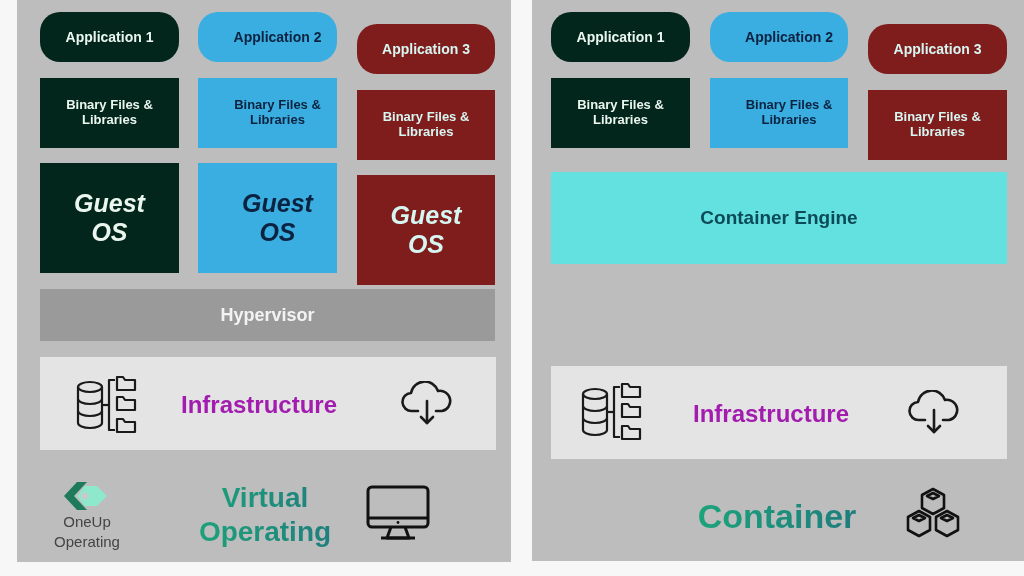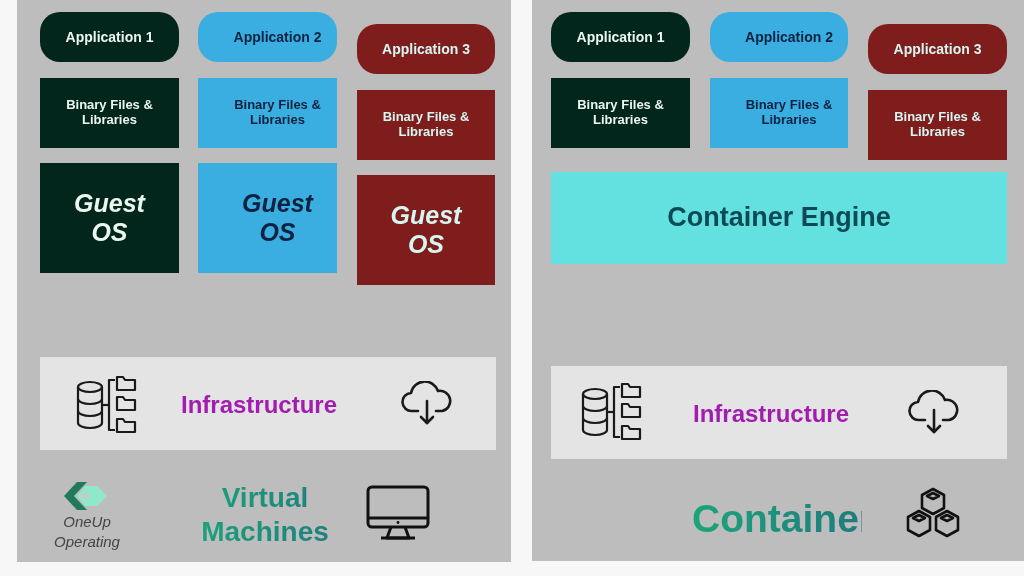--- a/index.html
+++ b/index.html
@@ -23,21 +23,21 @@
   .bin { font-size: 13px; }
   .guest { font-size: 25px; font-style: italic; }
 
   .infra-label { font-size: 24px; font-weight: bold; color: #a21caf; position: absolute; }
   .icon { position: absolute; }
 
   .caption { position: absolute; font-weight: bold; text-align: center; line-height: 1.2;
              background: linear-gradient(90deg, #1ba57a, #1f7b7e);
              -webkit-background-clip: text; background-clip: text; color: transparent; }
 
-  .logo-text { position: absolute; font-size: 15px; color: #444; text-align: center; line-height: 1.35; font-style: italic; }
+  .logo-text { position: absolute; font-size: 15px; color: #444; text-align: center; line-height: 1.35; }
 </style>
 </head>
 <body>
 
 <div id="vm-panel" class="panel">
 
   <div class="box app c-dark" style="left:23px;top:12px;width:139px;height:50px;">
       <span>Application 1</span>
     </div>
   <div class="box app c-blue" style="left:181px;top:12px;width:139px;height:50px;">
@@ -54,20 +54,23 @@
   <div class="box bin c-teal" style="left:340px;top:78px;width:138px;height:70px;white-space:pre-line;"><span>Binary Files &amp;
 Libraries</span></div>
 
   <div class="box guest c-dark" style="left:23px;top:163px;width:139px;height:110px;white-space:pre-line;"><span>Guest
 OS</span></div>
   <div class="box guest c-blue" style="left:181px;top:163px;width:139px;height:110px;white-space:pre-line;"><span>Guest
 OS</span></div>
   <div class="box guest c-teal" style="left:340px;top:163px;width:138px;height:110px;white-space:pre-line;"><span>Guest
 OS</span></div>
 
+  <div class="box c-gray" style="left:23px;top:289px;width:455px;height:52px;font-size:18px;">
+      <span>Hypervisor</span>
+    </div>
 
   <div class="box c-light" style="left:23px;top:357px;width:456px;height:93px;">
     <svg class="icon" style="left:36px;top:17px;" width="66" height="62" viewBox="0 0 66 62">
       <g fill="none" stroke="#1a1a1a" stroke-width="2.2" stroke-linejoin="round">
         <ellipse cx="14" cy="13" rx="12" ry="5"></ellipse>
         <path d="M2 13 V49 a12 5 0 0 0 24 0 V13"></path>
         <path d="M2 25 a12 5 0 0 0 24 0"></path>
         <path d="M2 37 a12 5 0 0 0 24 0"></path>
         <path d="M26 31 H33"></path>
         <path d="M39 6 H33 V56 H39"></path>
@@ -90,21 +93,21 @@
     <path d="M14 0 L24 0 L11 14 L24 28 L14 28 L1 14 Z" fill="#1f7a5c"></path>
     <path d="M22 4 L34 4 L44 14 L34 24 L22 24 L14 14 Z" fill="#8ee8cc"></path>
     <circle cx="22" cy="14" r="3.5" fill="#c9c9c9"></circle>
   </svg>
   <div class="logo-text" style="left:22px;top:512px;width:96px;">
     <div>OneUp</div>
     <div>Operating</div>
   </div>
 
   <div class="caption" style="left:168px;top:481px;width:160px;font-size:28px;white-space:pre-line;">Virtual
-Machines</div>
+Operating</div>
 
   <svg class="icon" style="left:348px;top:484px;" width="66" height="58" viewBox="0 0 66 58">
     <g fill="none" stroke="#111" stroke-width="3" stroke-linejoin="round">
       <rect x="3" y="3" width="60" height="40" rx="4"></rect>
       <path d="M3 34 H63"></path>
       <path d="M26 43 L22 54 H44 L40 43"></path>
       <path d="M16 54 H50"></path>
     </g>
     <circle cx="33" cy="38.5" r="1.4" fill="#111"></circle>
   </svg>
@@ -122,21 +125,21 @@
       <span>Application 3</span>
     </div>
 
   <div class="box bin c-dark" style="left:19px;top:78px;width:139px;height:70px;white-space:pre-line;"><span>Binary Files &amp;
 Libraries</span></div>
   <div class="box bin c-blue" style="left:178px;top:78px;width:138px;height:70px;white-space:pre-line;"><span>Binary Files &amp;
 Libraries</span></div>
   <div class="box bin c-teal" style="left:336px;top:78px;width:139px;height:70px;white-space:pre-line;"><span>Binary Files &amp;
 Libraries</span></div>
 
-  <div class="box c-cyan" style="left:19px;top:172px;width:456px;height:92px;font-size:27px;">
+  <div class="box c-cyan" style="left:19px;top:172px;width:456px;height:92px;font-size:19px;">
       <span>Container Engine</span>
     </div>
 
 
   <div class="box c-light" style="left:19px;top:366px;width:456px;height:93px;">
     <svg class="icon" style="left:30px;top:15px;" width="66" height="62" viewBox="0 0 66 62">
       <g fill="none" stroke="#1a1a1a" stroke-width="2.2" stroke-linejoin="round">
         <ellipse cx="14" cy="13" rx="12" ry="5"></ellipse>
         <path d="M2 13 V49 a12 5 0 0 0 24 0 V13"></path>
         <path d="M2 25 a12 5 0 0 0 24 0"></path>
@@ -151,21 +154,21 @@
     <span class="infra-label" style="left:142px;top:34px;">Infrastructure</span>
     <svg class="icon" style="left:356px;top:24px;" width="54" height="46" viewBox="0 0 54 46">
       <g fill="none" stroke="#1a1a1a" stroke-width="2.6" stroke-linecap="round" stroke-linejoin="round">
         <path d="M18 30 H12 a9 9 0 0 1 -1 -18 a14 14 0 0 1 27 -2 a10 10 0 0 1 4 20 H36"></path>
         <path d="M27 20 V42"></path>
         <path d="M21 36 L27 42 L33 36"></path>
       </g>
     </svg>
   </div>
 
-  <div class="caption" style="left:160px;top:496px;width:170px;font-size:39px;">Container</div>
+  <div class="caption" style="left:160px;top:496px;width:170px;font-size:34px;">Container</div>
 
   <svg class="icon" style="left:372px;top:487px;" width="58" height="56" viewBox="0 0 58 56">
     <g fill="none" stroke="#111" stroke-width="2.6" stroke-linejoin="round">
       <path d="M29 2 L40 8 V21 L29 27 L18 21 V8 Z"></path>
       <path d="M23 9 L29 6 L35 9 L29 12 Z"></path>
       <path d="M15 24 L26 30 V43 L15 49 L4 43 V30 Z"></path>
       <path d="M9 31 L15 28 L21 31 L15 34 Z"></path>
       <path d="M43 24 L54 30 V43 L43 49 L32 43 V30 Z"></path>
       <path d="M37 31 L43 28 L49 31 L43 34 Z"></path>
     </g>

